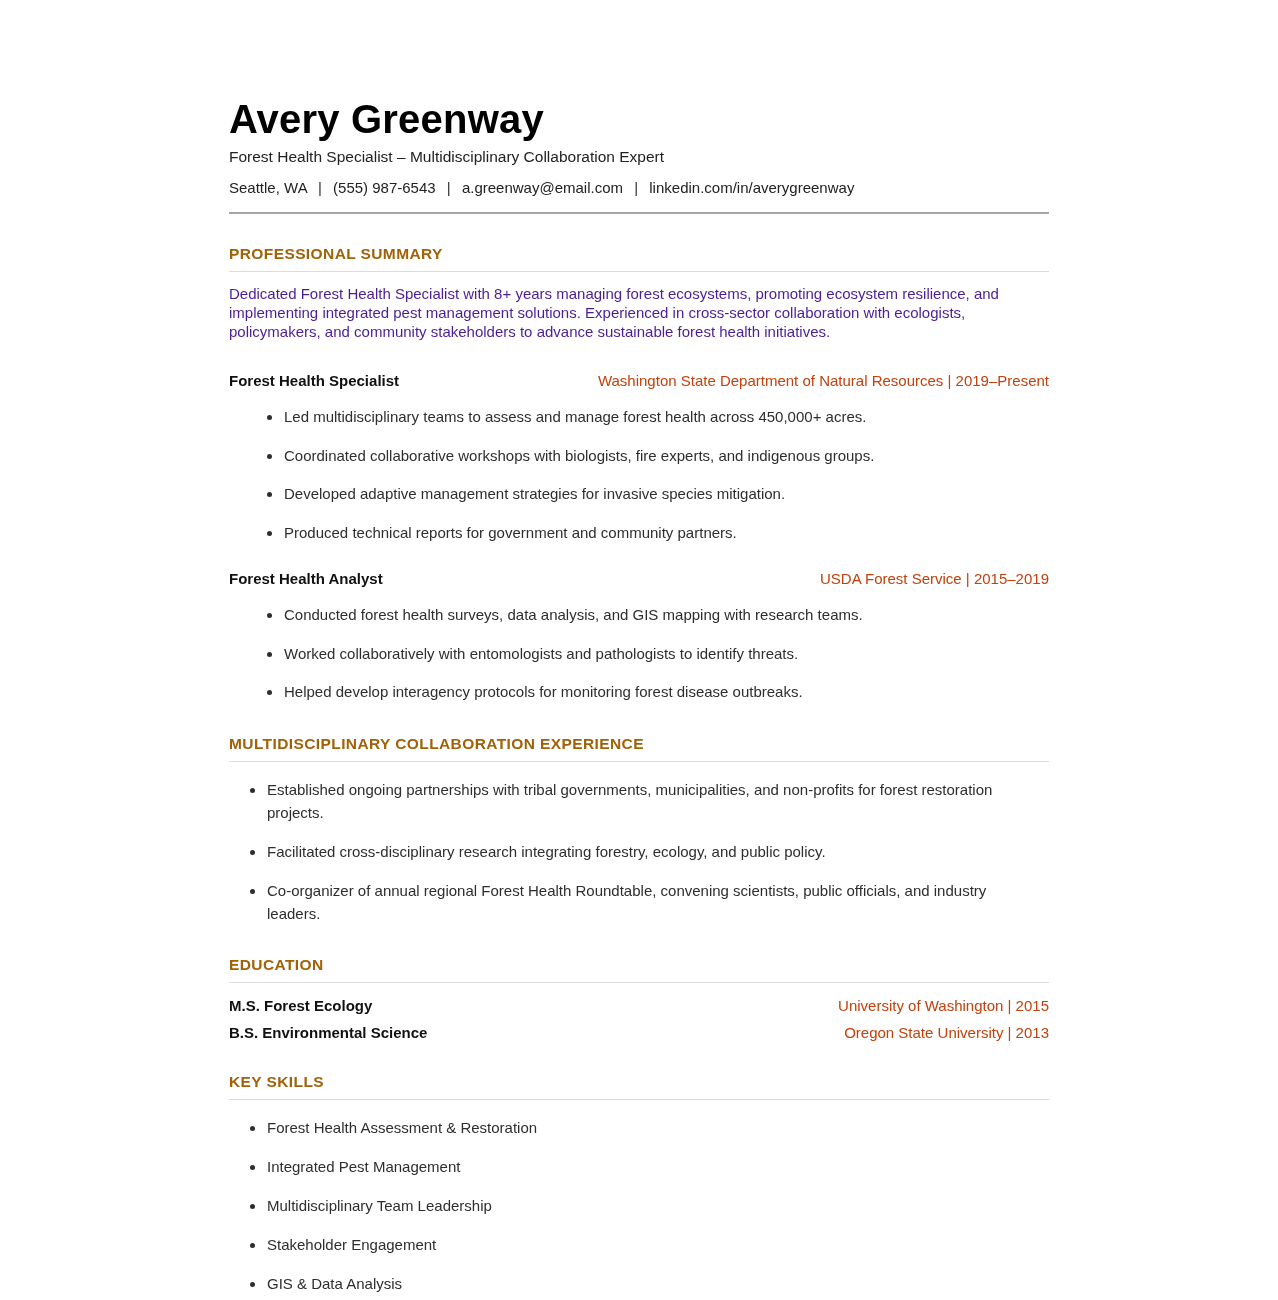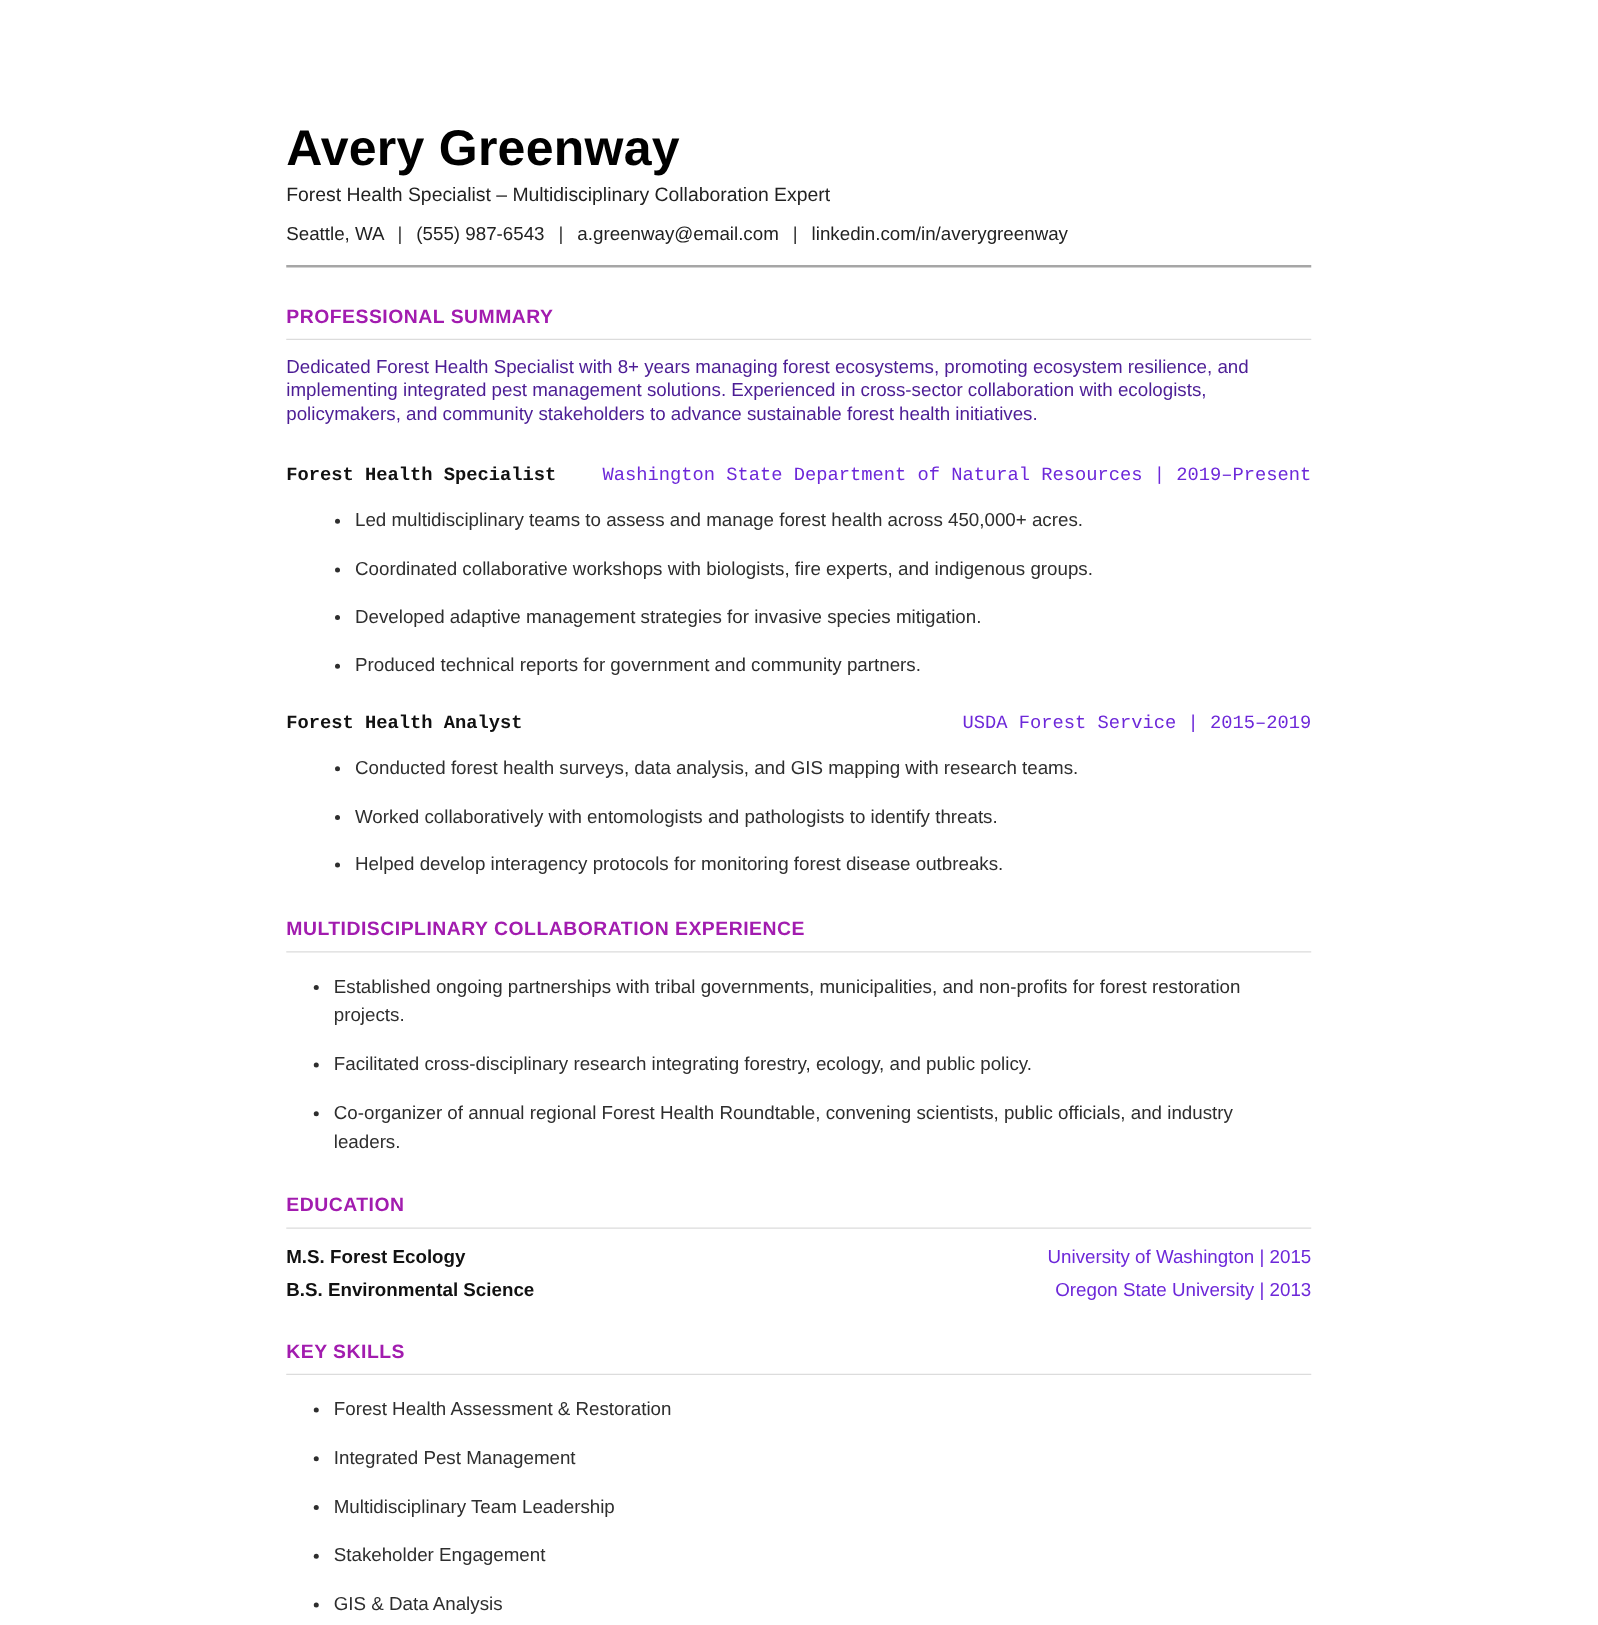--- a/index.html
+++ b/index.html
@@ -57,21 +57,21 @@
     margin-top: 31px;
   }
   .section-heading {
     margin: 0 0 12px 0;
     padding-bottom: 9px;
     border-bottom: 1px solid #dcdcdc;
     font-size: 15.5px;
     line-height: 17px;
     font-weight: bold;
     letter-spacing: 0.4px;
-    color: #a21caf;
+    color: #a16207;
   }
   .body-text {
     margin: 0;
     font-size: 15px;
     line-height: 19px;
     color: #4c1d95;
   }
 
   
   .entry-row {
@@ -80,25 +80,25 @@
     align-items: baseline;
     font-size: 15px;
     line-height: 18px;
   }
   .entry-left {
     font-weight: bold;
     color: #111111;
   }
   .entry-right {
     text-align: right;
-    color: #6d28d9;
+    color: #c2410c;
   }
   .job { margin-top: 16px; }
   .job + .job { margin-top: 26px; }
-  .job .entry-row { margin-bottom: 8px; font-family: Liberation Mono, monospace; }
+  .job .entry-row { margin-bottom: 8px; }
 
   
   .bullets {
     margin: 0;
     font-size: 15px;
     line-height: 22.5px;
     color: #2e2e2e;
   }
   .bullets li { margin: 16px; padding-left: 1px; }
   .indent-deep   { padding-left: 38px; }

